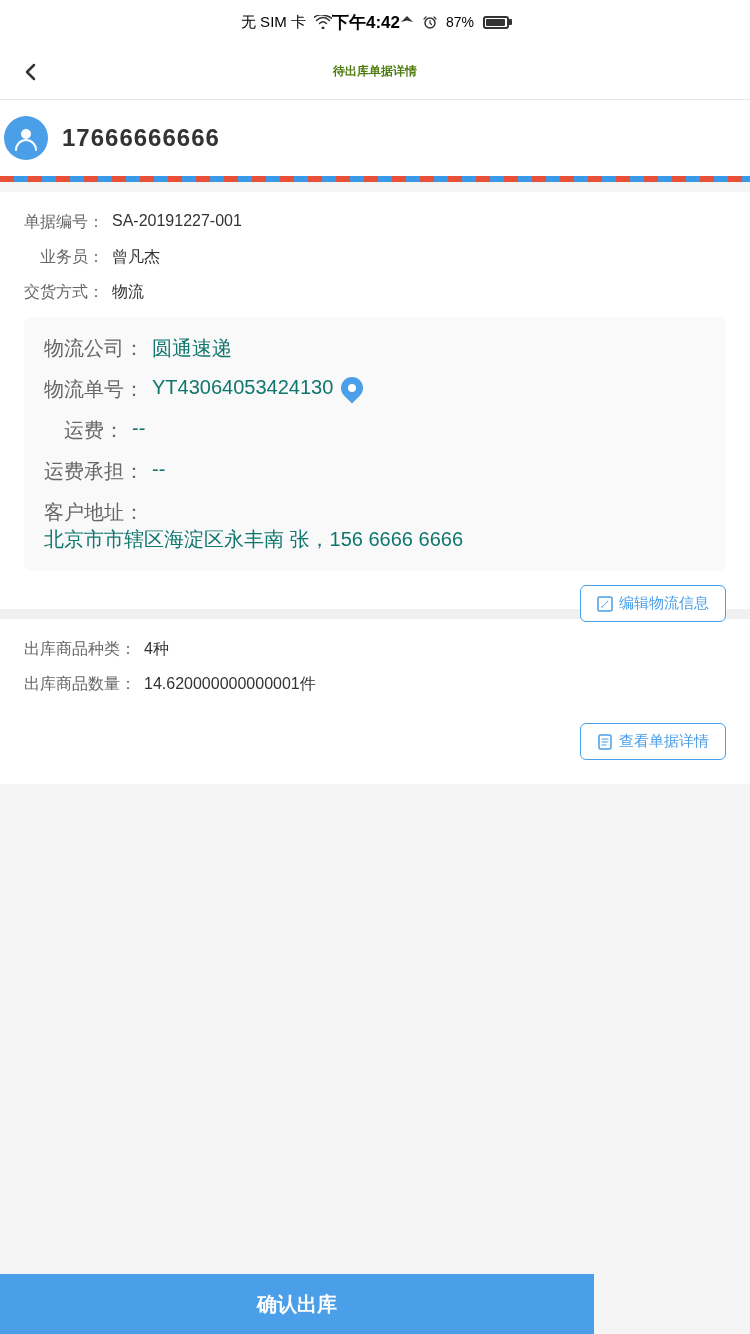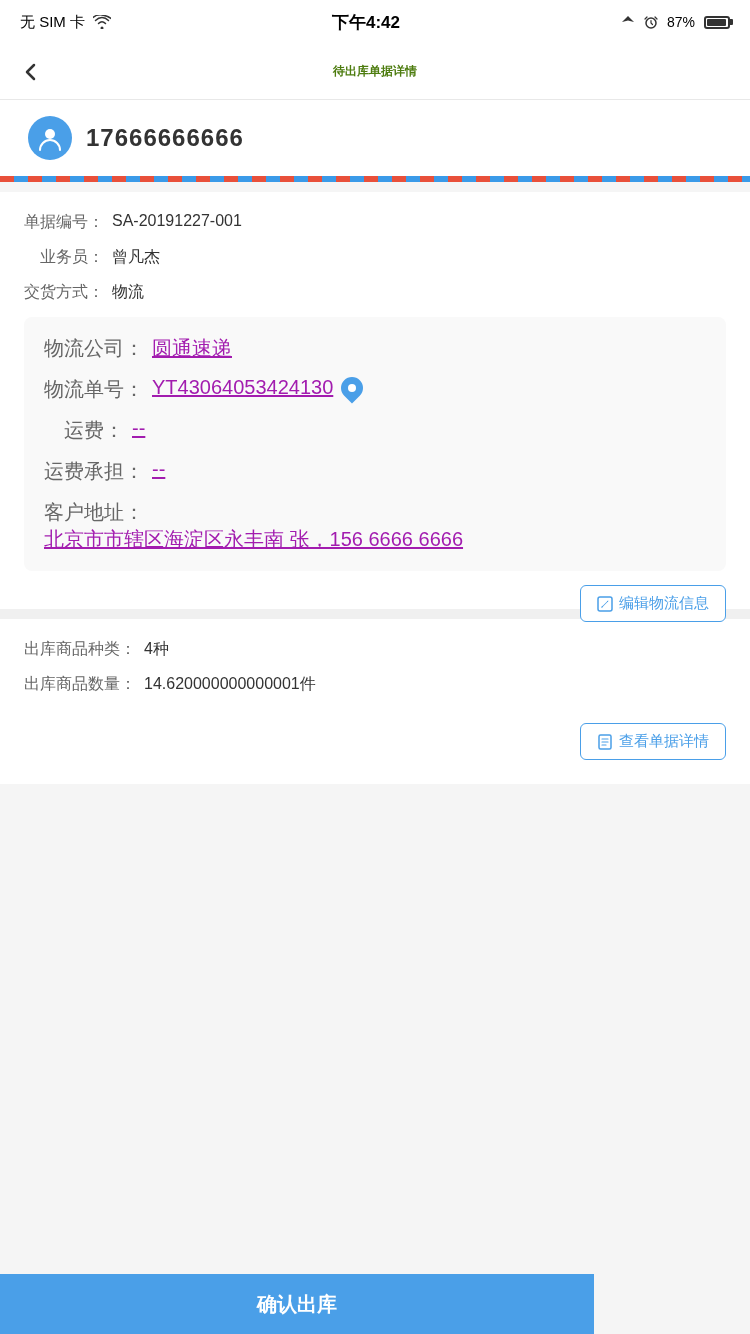--- a/index.html
+++ b/index.html
@@ -11,21 +11,21 @@
       min-height: 1334px;
       position: relative;
     }
 
     
     .status-bar {
       height: 44px;
       background: #fff;
       display: flex;
       align-items: center;
-      justify-content: space-between;
+      justify-content: center;
       padding: 0 20px;
       font-size: 15px;
       font-weight: 500;
     }
     .status-left { display: flex; align-items: center; gap: 8px; font-size: 15px; }
     .status-center { font-size: 17px; font-weight: 600; }
     .status-right { display: flex; align-items: center; gap: 9px; font-size: 14px; }
     .battery-icon {
       width: 26px; height: 13px;
       border: 2px solid #333;
@@ -72,21 +72,21 @@
       left: 50%;
       transform: translateX(-50%);
       font-size: 12px;
       font-weight: 600;
       color: #4d7c0f;
     }
 
     
     .user-header {
       background: #fff;
-      padding: 16px 28px;
+      padding: 16px 4px;
       display: flex;
       align-items: center;
       gap: 14px;
     }
     .user-avatar {
       width: 44px; height: 44px;
       border-radius: 50%;
       background: #4a9fe8;
       display: flex; align-items: center; justify-content: center;
     }
@@ -147,27 +147,26 @@
     }
     .logistics-row:last-child { margin-bottom: 0; flex-direction: column; }
     .logistics-label {
       color: #666;
       min-width: 80px;
       text-align: right;
       margin-right: 8px;
       flex-shrink: 0;
     }
     .logistics-value {
-      color: #a21caf;
+      color: #0f766e;
       flex: 1;
       display: flex;
       align-items: center;
       gap: 8px;
       flex-wrap: wrap;
-      text-decoration: underline;
     }
     .location-icon {
       width: 22px; height: 22px;
       background: #4a9fe8;
       border-radius: 50% 50% 50% 0;
       transform: rotate(-45deg);
       display: inline-block;
       flex-shrink: 0;
       position: relative;
     }

